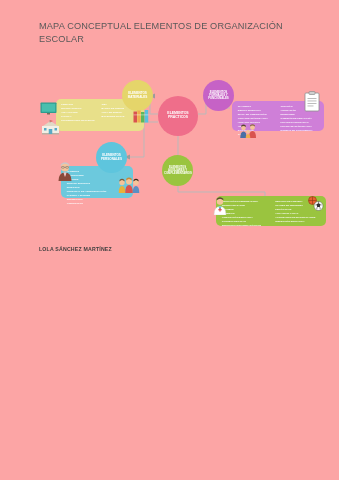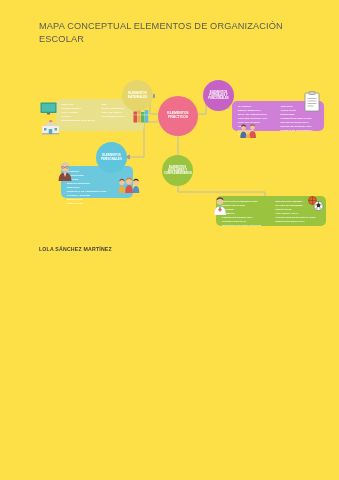--- a/index.html
+++ b/index.html
@@ -11,21 +11,21 @@
     font-family: "Liberation Sans", sans-serif;
     width: 339px;
     height: 480px;
     overflow: hidden;
     position: relative;
   }
   #page {
     position: relative;
     width: 339px;
     height: 480px;
-    background: #fde047;
+    background: #fca5a5;
   }
 
   
   #doc-title {
     position: absolute;
     left: 39px;
     top: 20px;
     width: 270px;
     font-size: 9.2px;
     line-height: 13px;

